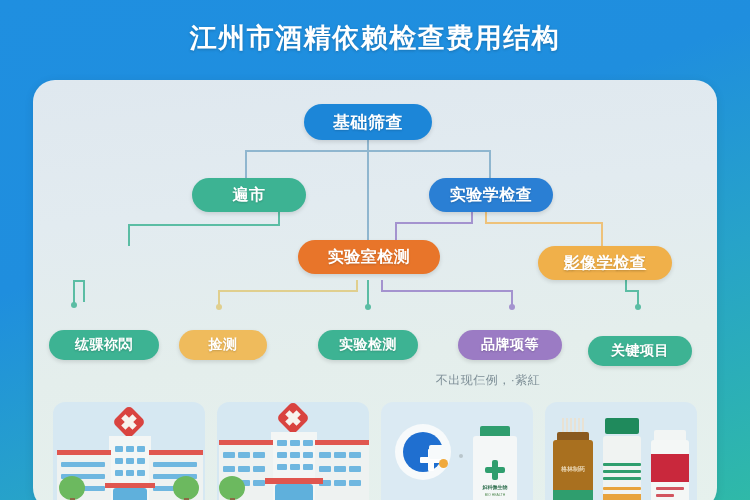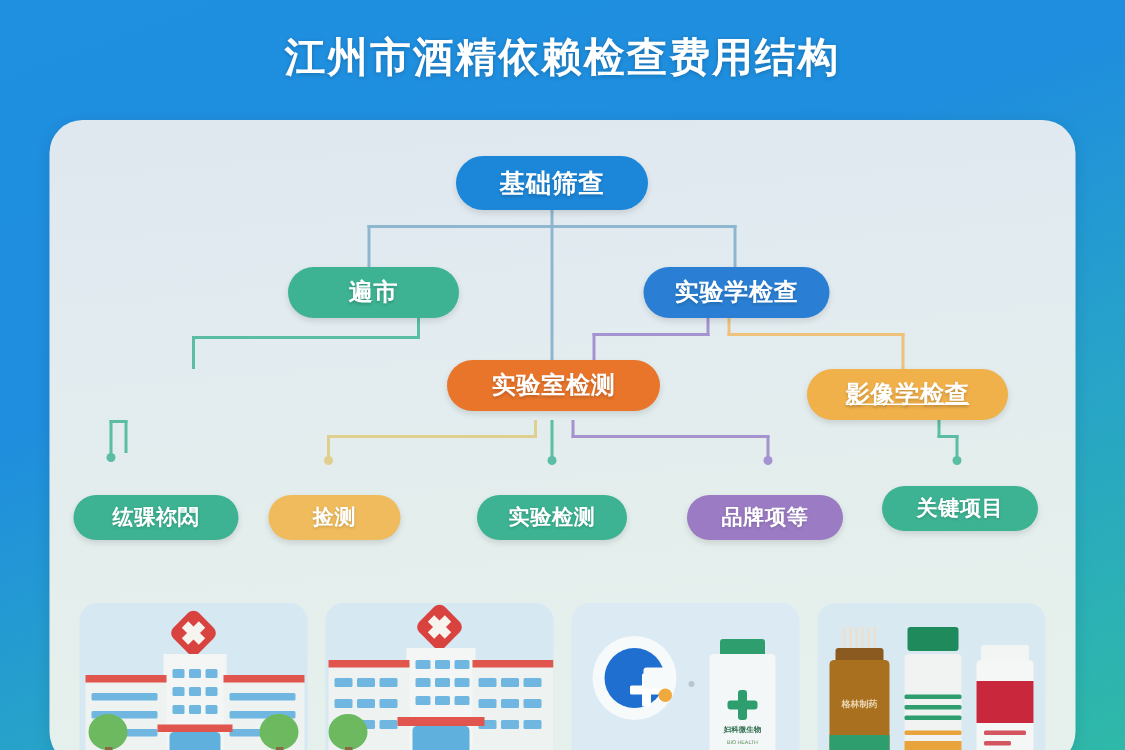--- a/index.html
+++ b/index.html
@@ -273,24 +273,25 @@
     <div class="node lvl3" style="left:505px; top:166px; width:134px; background:#f0b04a;text-decoration:underline;">影像学检查</div>
 
     <div class="node lvl4" style="left:16px; top:250px; width:110px; background:#3db393;">纮骒祢閦</div>
 
     <div class="node lvl4" style="left:146px; top:250px; width:88px; background:#efbb5c;">捡测</div>
 
     <div class="node lvl4" style="left:285px; top:250px; width:100px; background:#3db393;">实验检测</div>
 
     <div class="node lvl4" style="left:425px; top:250px; width:104px; background:#9b7bc4;">品牌项等</div>
 
-    <div class="node lvl4" style="left:555px; top:244px; width:104px; background:#3db393;">关键项目</div>
+    <div class="node lvl4" style="left:555px; top:256px; width:104px; background:#3db393;">关键项目</div>
 
   </div>
 
+  <div id="chart-caption">不出现仨例，·紫紅</div>
 
   <div id="cards">
 
     <div class="card">
       <div class="cross-badge" style="left:64px; top:8px;"></div>
       <div class="hosp-core" style="left:56px; bottom:0; width:42px; height:74px;">
         <div class="win-row" style="left:6px; top:10px;">
             <i class="win" style="width:8px;height:6px;"></i>
             <i class="win" style="width:8px;height:6px;"></i>
             <i class="win" style="width:8px;height:6px;"></i>

